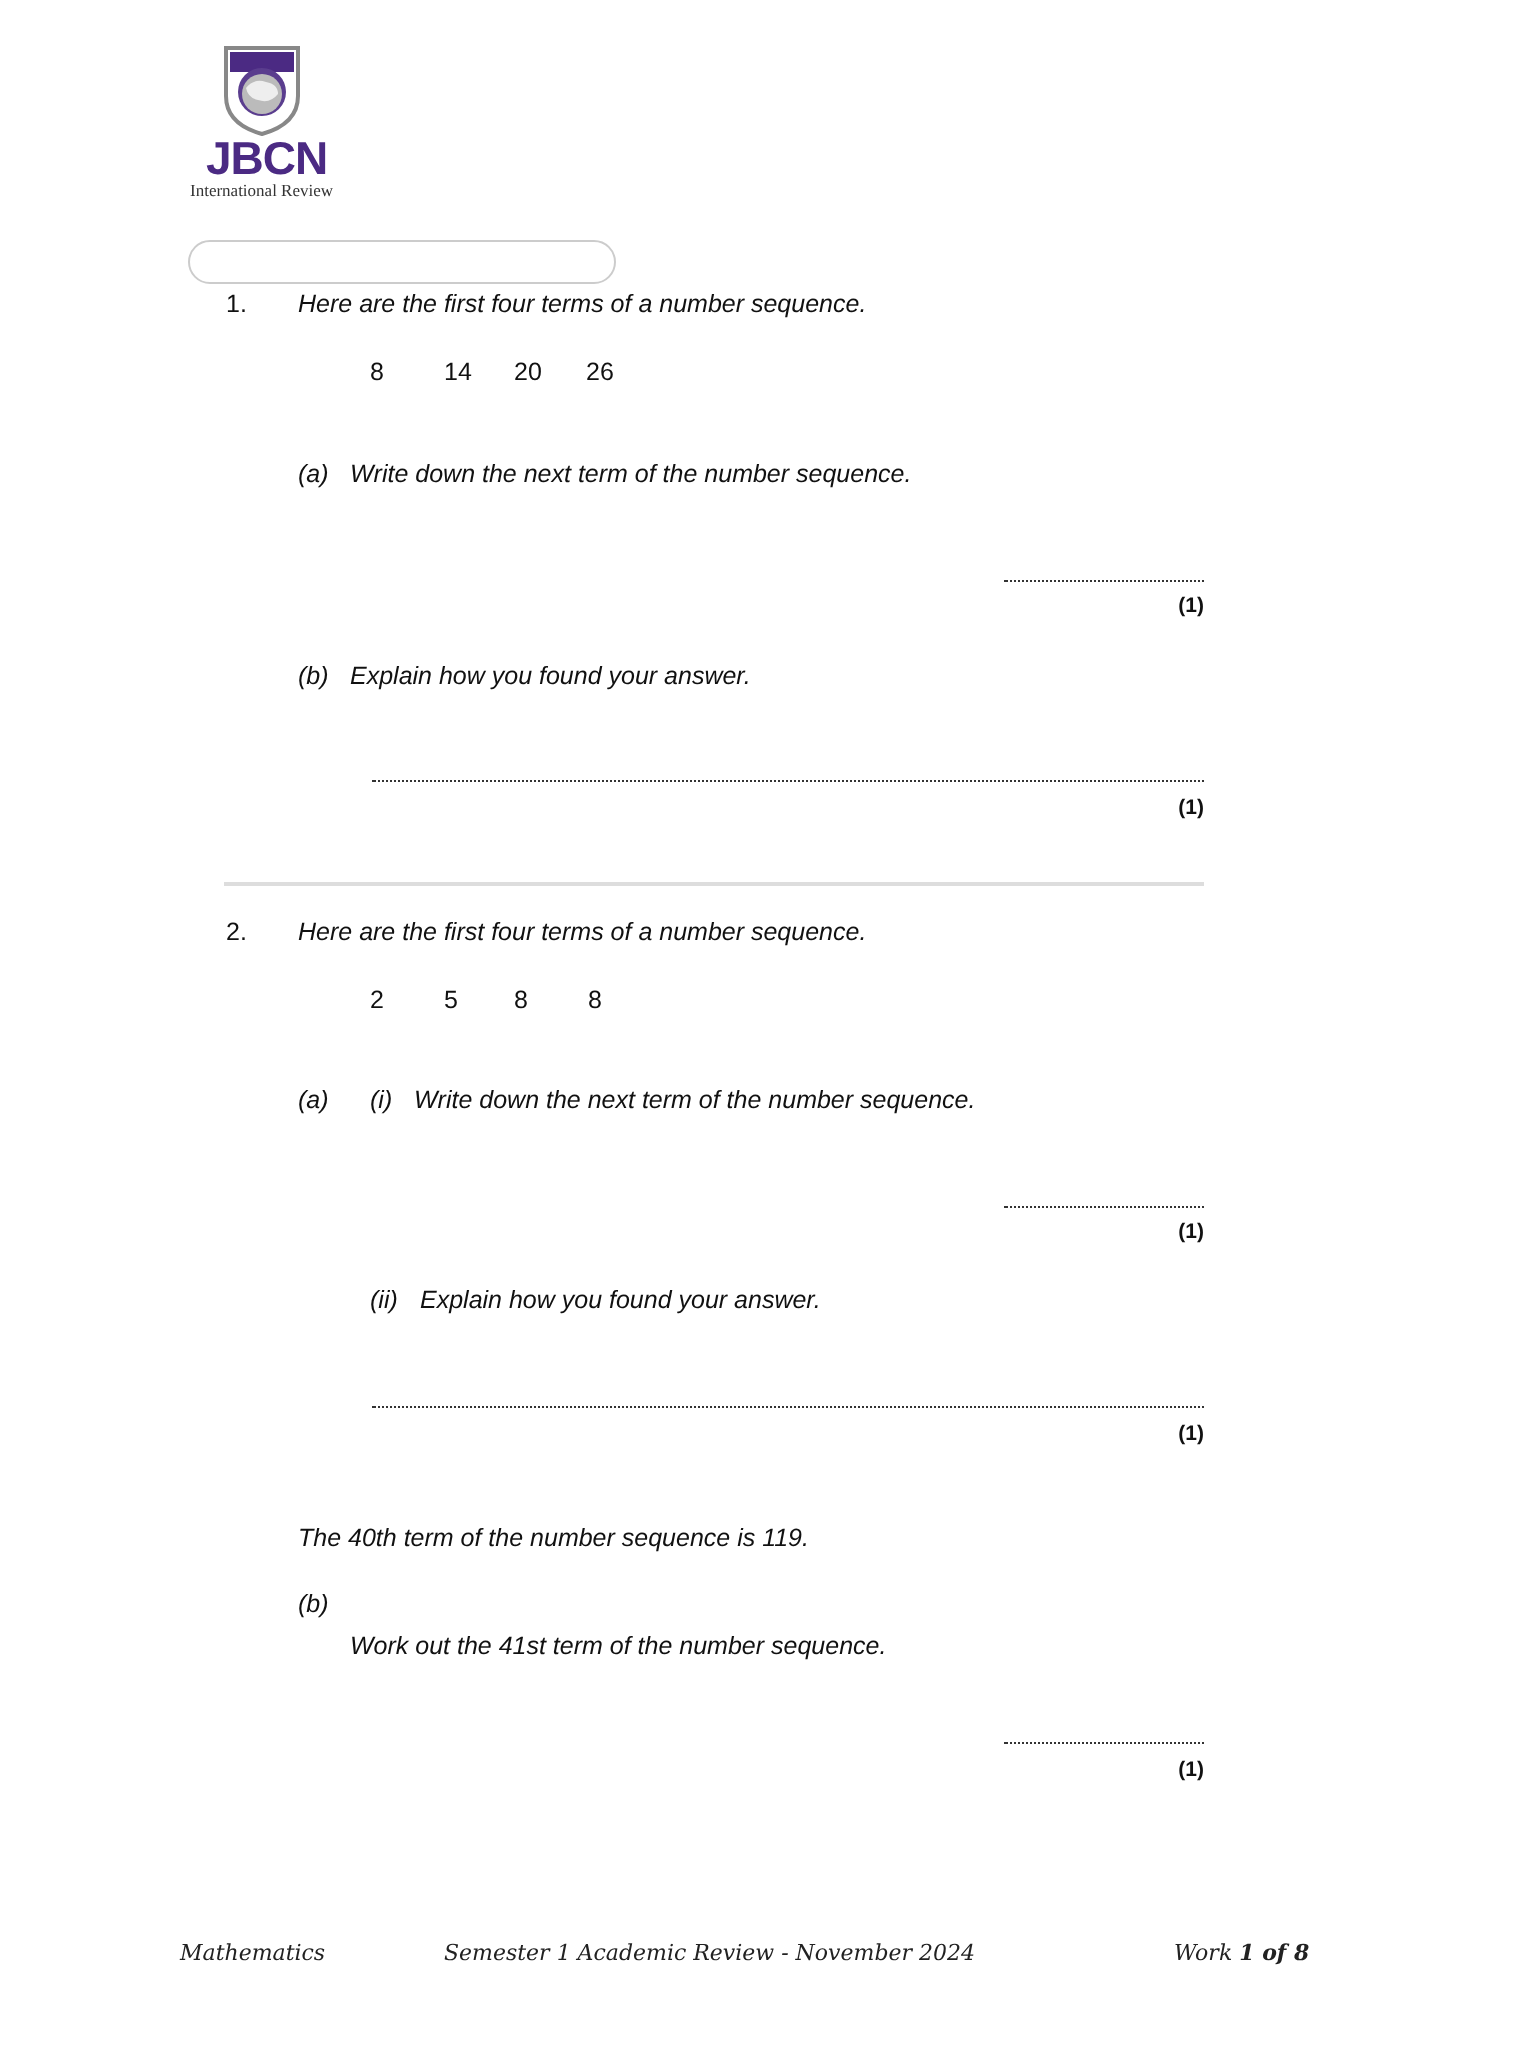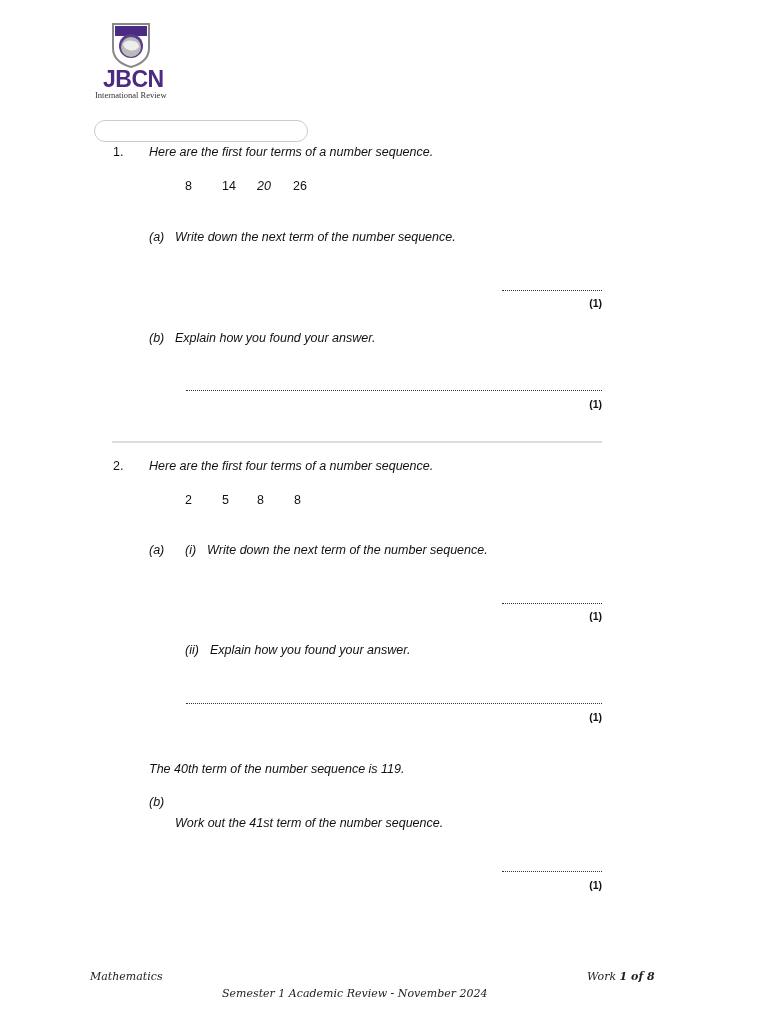--- a/index.html
+++ b/index.html
@@ -39,21 +39,21 @@
   <div class="logo-sub">International Review</div>
 </div>
 
 <div class="abs blob"></div>
 
 <div class="abs qnum" style="left:113px;top:145px;">1.</div>
 <div class="abs txt" style="left:149px;top:145px;">Here are the first four terms of a number sequence.</div>
 <div class="abs seq" style="left:0;top:179px;">
   <span style="left:185px;">8</span>
   <span style="left:222px;">14</span>
-  <span style="left:257px;font-style:italic;">20</span>
+  <span style="left:257px;">20</span>
   <span style="left:293px;">26</span>
 </div>
 
 <div class="abs txt" style="left:149px;top:230px;">(a)</div>
 <div class="abs txt" style="left:175px;top:230px;">Write down the next term of the number sequence.</div>
 <div class="abs dots" style="left:502px;top:290px;width:100px;"></div>
 <div class="abs mark" style="top:297px;">(1)</div>
 
 <div class="abs txt" style="left:149px;top:331px;">(b)</div>
 <div class="abs txt" style="left:175px;top:331px;">Explain how you found your answer.</div>
@@ -83,14 +83,14 @@
 <div class="abs mark" style="top:711px;">(1)</div>
 
 <div class="abs txt" style="left:149px;top:762px;">The 40th term of the number sequence is 119.</div>
 
 <div class="abs txt" style="left:149px;top:795px;">(b)</div>
 <div class="abs txt" style="left:175px;top:795px;margin-top:21px;">Work out the 41st term of the number sequence.</div>
 <div class="abs dots" style="left:502px;top:871px;width:100px;"></div>
 <div class="abs mark" style="top:879px;">(1)</div>
 
 <div class="abs footer" style="left:90px;">Mathematics</div>
-<div class="abs footer" style="left:222px;margin-top:17px;">Semester 1 Academic Review - November 2024</div>
+<div class="abs footer" style="left:222px;">Semester 1 Academic Review - November 2024</div>
 <div class="abs footer" style="left:587px;"><span>Work </span><b>1</b><b> of </b><b>8</b></div>
 
 </body></html>

